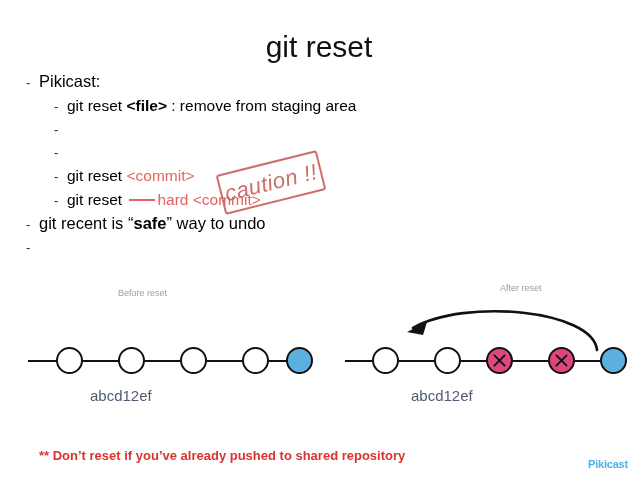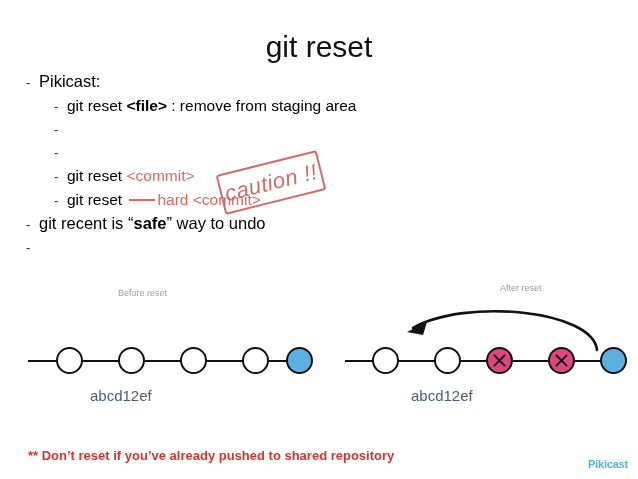--- a/index.html
+++ b/index.html
@@ -122,21 +122,21 @@
   .node.blue  { background: #5cb0e0; }
   .node.pink  { background: #e0457e; }
   .node .x {
     position: absolute;
     inset: 0;
   }
 
   
   .footer-warning {
     position: absolute;
-    left: 28px;
+    left: 39px;
     top: 448px;
     font-size: 13px;
     font-weight: bold;
     color: #d9332e;
     white-space: nowrap;
   }
 
   
   .logo {
     position: absolute;

